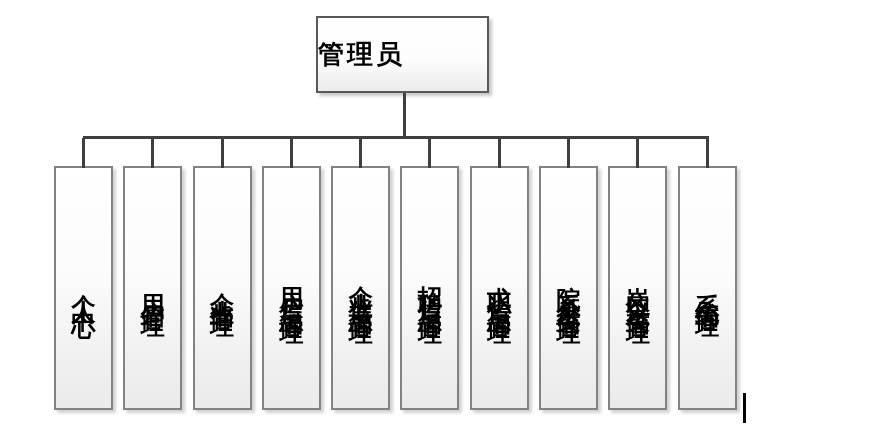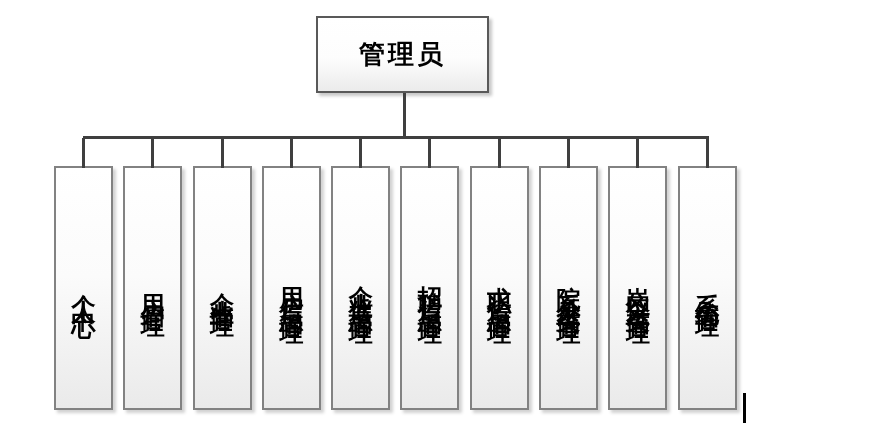--- a/index.html
+++ b/index.html
@@ -16,21 +16,21 @@
   }
   
   .root-box {
     position: absolute;
     left: 316px; top: 16px;
     width: 173px; height: 77px;
     box-sizing: border-box;
     border: 2px solid #595959;
     background: linear-gradient(180deg, #ffffff 0%, #fdfdfd 55%, #ebebeb 100%);
     box-shadow: 3px 3px 3px rgba(0,0,0,0.22);
-    display: flex; align-items: center; justify-content: center;
+    display: flex; align-items: center; justify-content: flex-start;
     font-size: 26px; font-weight: bold; color: #000000;
     letter-spacing: 3px;
   }
   
   .root-connector {
     position: absolute;
     left: 403px; top: 93px;
     width: 3px; height: 44px;
     background: #3f3f3f;
   }

